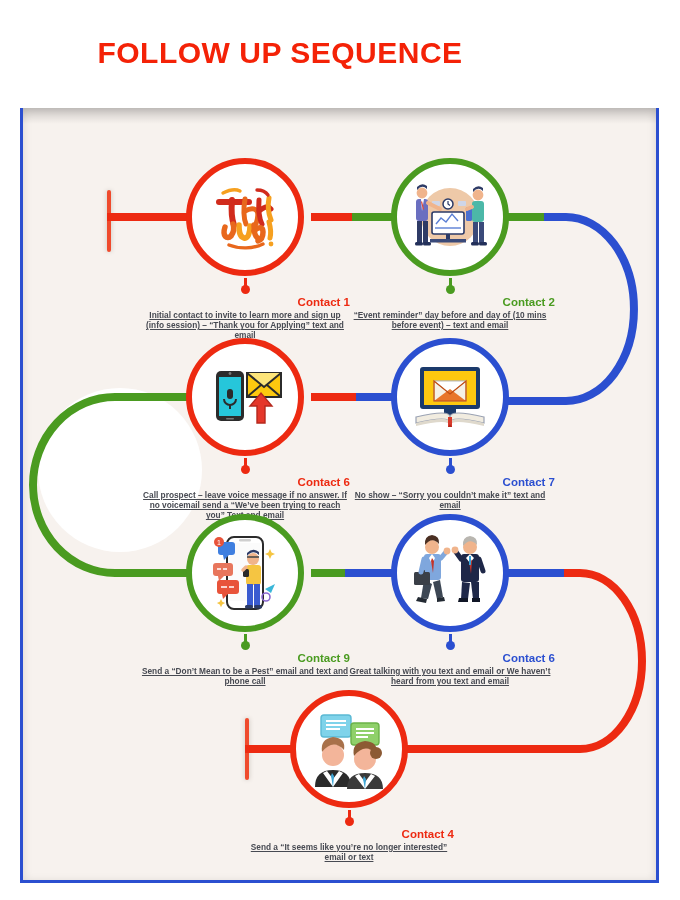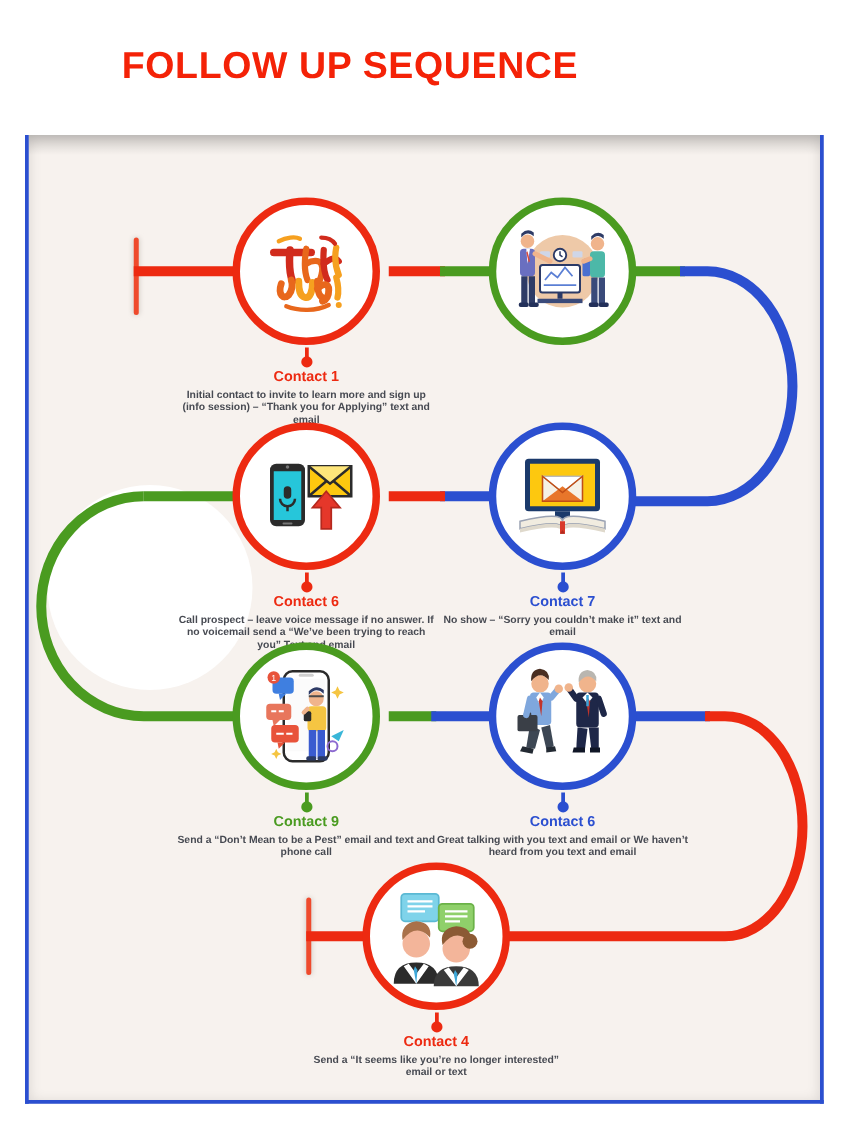--- a/index.html
+++ b/index.html
@@ -46,22 +46,22 @@
   }
   .node.red{border:6px solid #ed2a11;}
   .node.green{border:6px solid #4a9b20;}
   .node.blue{border:6px solid #2b4fd0;}
   .node .art{width:92px;height:92px;position:relative;}
 
   
   .caption{position:absolute;width:210px;text-align:center;}
   .cap-stem{display:block;margin:0 auto;width:3px;height:11px;}
   .cap-dot{display:block;margin:-4px auto 1px auto;width:9px;height:9px;border-radius:50%;}
-  .cap-title{font-size:11.5px;font-weight:bold;line-height:14px;margin-bottom:1px;}
-  .cap-desc{font-size:8.3px;line-height:10.2px;color:#474a52;font-weight:bold;}
+  .cap-title{font-size:11.5px;font-weight:bold;line-height:14px;margin-bottom:1px;text-align:right;}
+  .cap-desc{font-size:8.3px;line-height:10.2px;color:#474a52;font-weight:bold;text-decoration:underline;}
   .c-red .cap-stem{background:#ed2a11}.c-red .cap-dot{background:#ed2a11}.c-red .cap-title{color:#ed2a11}
   .c-green .cap-stem{background:#4a9b20}.c-green .cap-dot{background:#4a9b20}.c-green .cap-title{color:#4a9b20}
   .c-blue .cap-stem{background:#2b4fd0}.c-blue .cap-dot{background:#2b4fd0}.c-blue .cap-title{color:#2b4fd0}
 
   
   .ta{position:absolute;left:0;top:0;width:100%;height:100%;}
 </style>
 </head>
 <body>
 
@@ -175,20 +175,26 @@
         <rect x="68" y="30" width="12" height="21" rx="3" fill="#4cb8a8"></rect>
         <rect x="69" y="51" width="5" height="21" fill="#3a4a7a"></rect>
         <rect x="75" y="51" width="5" height="21" fill="#3a4a7a"></rect>
         <rect x="67" y="71" width="8" height="3.5" rx="1.5" fill="#23305a"></rect>
         <rect x="75" y="71" width="8" height="3.5" rx="1.5" fill="#23305a"></rect>
         <rect x="62" y="36" width="6" height="14" rx="1.5" fill="#4a6fd0"></rect>
         <path d="M68 36 l-5 2" stroke="#f0b48c" stroke-width="4" stroke-linecap="round"></path>
       </svg>
     </div>
   </div>
+  <div class="caption c-green" style="left:345px;top:278px;">
+    <span class="cap-stem"></span>
+    <span class="cap-dot"></span>
+    <div class="cap-title">Contact 2</div>
+    <div class="cap-desc">“Event reminder” day before and day of (10 mins before event) – text and email</div>
+  </div>
 
   <div class="node blue" style="left:391px;top:338px;">
     <div class="art">
       <svg class="ta" viewBox="0 0 92 92">
         <rect x="16" y="16" width="60" height="42" rx="3" fill="#1b3a6b"></rect>
         <rect x="20" y="20" width="52" height="34" fill="#fdc80f"></rect>
         <path d="M30 30 h32 v20 h-32z" fill="#f5f1e6" stroke="#c9b27a" stroke-width="1"></path>
         <path d="M30 30 l16 13 l16 -13z" fill="#ffffff" stroke="#b9b9b9" stroke-width="1"></path>
         <path d="M30 50 l16 -12 l16 12z" fill="#e8762a"></path>
         <path d="M30 30 l16 13 l16 -13 v20 h-32z" fill="none" stroke="#c24d14" stroke-width="1.2"></path>

